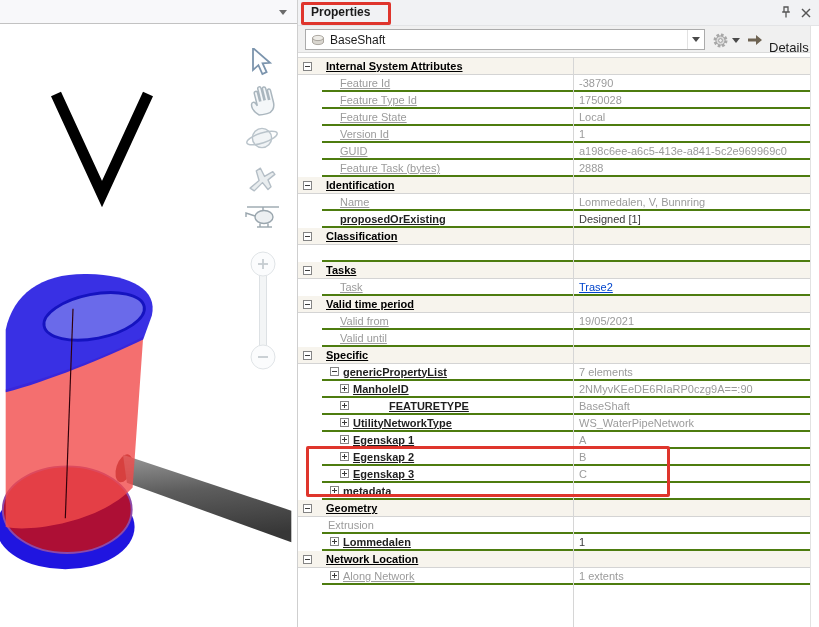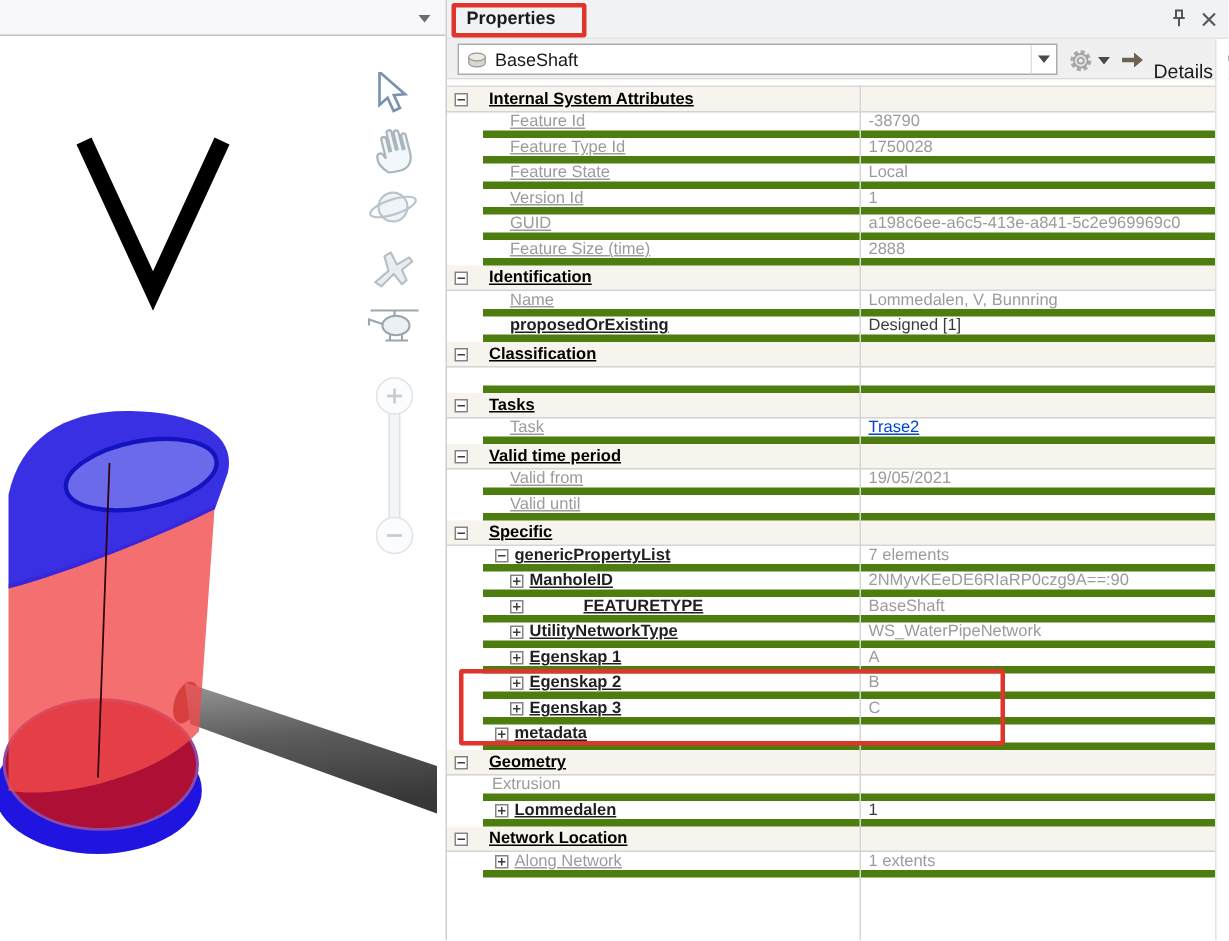--- a/index.html
+++ b/index.html
@@ -45,21 +45,21 @@
 
   
   #grid { position:absolute; left:0; top:53px; width:513px; height:574px; background:#fff; padding-top:4px; }
   #rows { position:relative; border-top:1px solid #d9d9d9; }
   #col-divider { position:absolute; left:275px; top:57px; width:1px; height:570px; background:#d6d6d6; }
   #scroll-gutter { position:absolute; right:0; top:26px; width:9px; height:601px; background:#fff;
                    border-left:1px solid #e2e2e2; }
 
   .grow { display:flex; height:17px; font-size:11px; align-items:stretch; cursor:default; }
   .gut  { width:24px; display:flex; align-items:center; padding-left:5px; flex:none; }
-  .cnt  { flex:1; display:flex; border-bottom:5px solid #4d7c0f; min-width:0; }
+  .cnt  { flex:1; display:flex; border-bottom:2px solid #4d7c0f; min-width:0; }
   .grow.section { background:#f7f4ed; border-bottom:1px solid #d4d4d4; }
   .grow.section .cnt { border-bottom:none; }
   .lbl { width:251px; flex:none; display:flex; align-items:center; gap:4px; overflow:hidden;
          white-space:nowrap; color:#9b9b9b;text-decoration:underline; }
   .section .lbl { color:#000; font-weight:bold; padding-left:4px; }
   .lbl.bold { color:#1f1f1f; font-weight:bold; }
   .val { flex:1; display:flex; align-items:center; padding-left:6px; color:#9b9b9b;
          overflow:hidden; white-space:nowrap; }
   .val.dark { color:#3a3a3a; }
   .val.link span { color:#0044cc; text-decoration:underline; cursor:pointer; }
@@ -272,21 +272,21 @@
               </div>
               <div class="val">
                 <span>a198c6ee-a6c5-413e-a841-5c2e969969c0</span>
               </div>
             </div>
           </div>
           <div class="grow item">
             <div class="gut"></div>
             <div class="cnt">
               <div class="lbl" style="padding-left: 18px;">
-                <span>Feature Size (time)</span>
+                <span>Feature Task (bytes)</span>
               </div>
               <div class="val">
                 <span>2888</span>
               </div>
             </div>
           </div>
           <div class="grow section">
             <div class="gut">
               <span class="exp"></span>
             </div>

